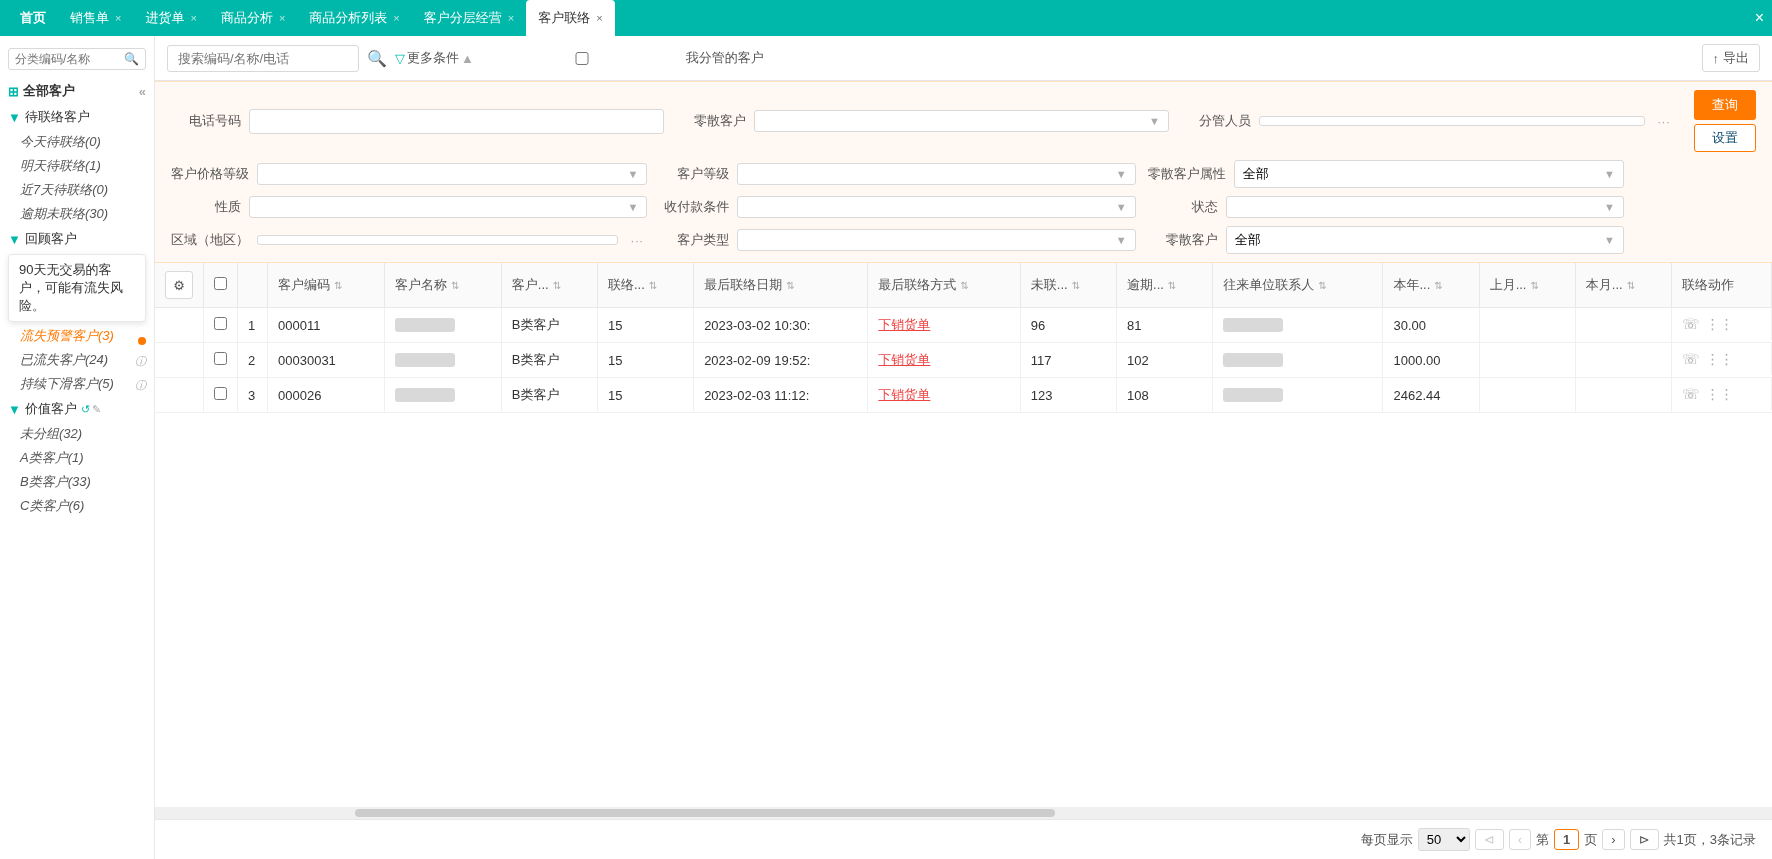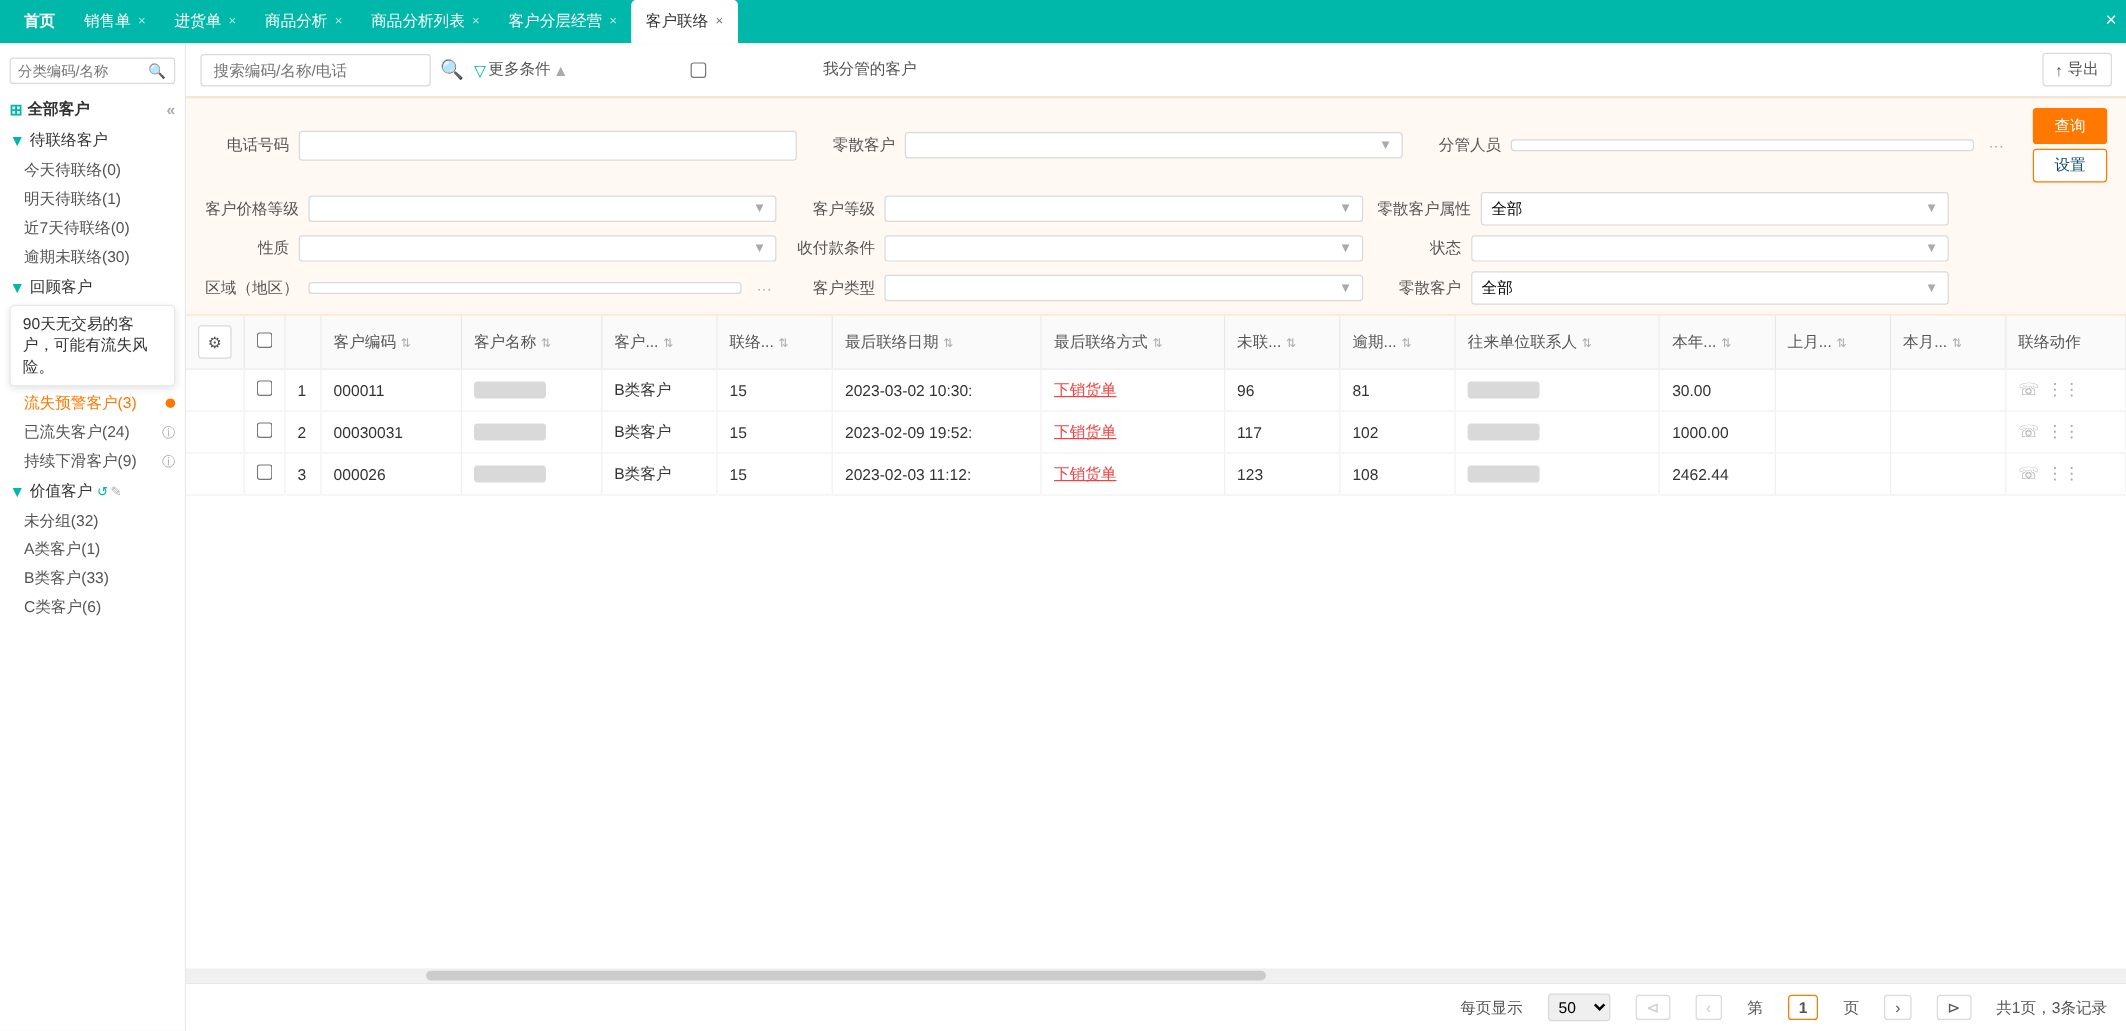--- a/index.html
+++ b/index.html
@@ -107,22 +107,23 @@
     .sidebar-group-title .arrow {
       margin-right: 4px;
       color: #00b8a9;
     }
     .sidebar-item {
       padding: 3px 8px 3px 20px;
       color: #555;
       cursor: pointer;
       font-size: 12px;
       display: flex;
-      align-items: center;
+      align-items: flex-end;
       justify-content: space-between;
+      font-style: italic;
     }
     .sidebar-item.active {
       color: #ff7800;
     }
     .badge-dot {
       width: 8px; height: 8px;
       background: #ff7800;
       border-radius: 50%;
       margin-left: 4px;
     }
@@ -338,21 +339,21 @@
     }
 
     
     .pagination {
       display: flex;
       align-items: center;
       justify-content: flex-end;
       padding: 8px 16px;
       border-top: 1px solid #e8e8e8;
       background: #fff;
-      gap: 21px;
+      gap: 5px;
     }
     .pagination span { color: #555; font-size: 13px; }
     .pagination select {
       border: 1px solid #d9d9d9;
       border-radius: 3px;
       padding: 2px 4px;
       font-size: 13px;
     }
     .page-btn {
       border: 1px solid #d9d9d9;
@@ -475,21 +476,21 @@
     </div>
     <div class="sidebar-item active">
       <span>流失预警客户(3)</span>
       <span class="badge-dot"></span>
     </div>
     <div class="sidebar-item">
       <span>已流失客户(24)</span>
       <span style="color:#aaa;font-size:11px;">ⓘ</span>
     </div>
     <div class="sidebar-item">
-      <span>持续下滑客户(9)</span>
+      <span>持续下滑客户(5)</span>
       <span style="color:#aaa;font-size:11px;">ⓘ</span>
     </div>
 
     <div class="sidebar-group-title">
       <span class="arrow">▼</span>
       <span>价值客户</span>
       <span style="margin-left:4px;color:#00b8a9;font-size:11px;">↺</span>
       <span style="margin-left:2px;color:#aaa;font-size:11px;">✎</span>
     </div>
     <div class="sidebar-item">

